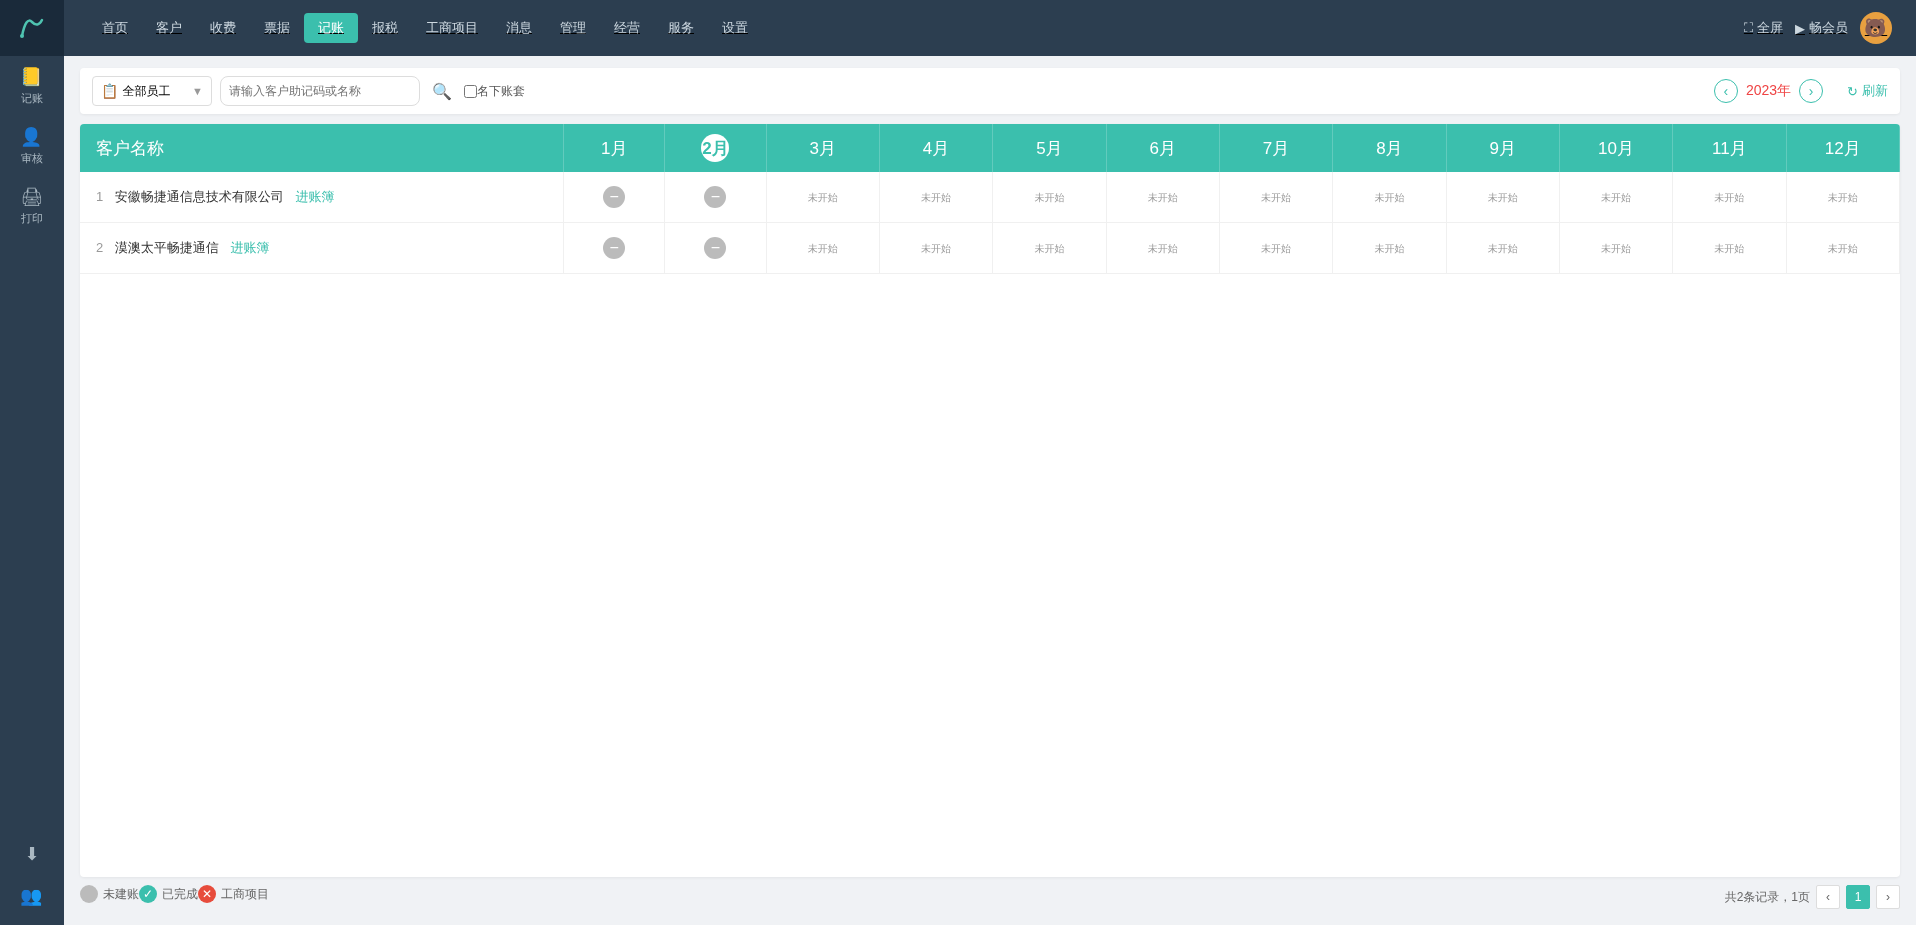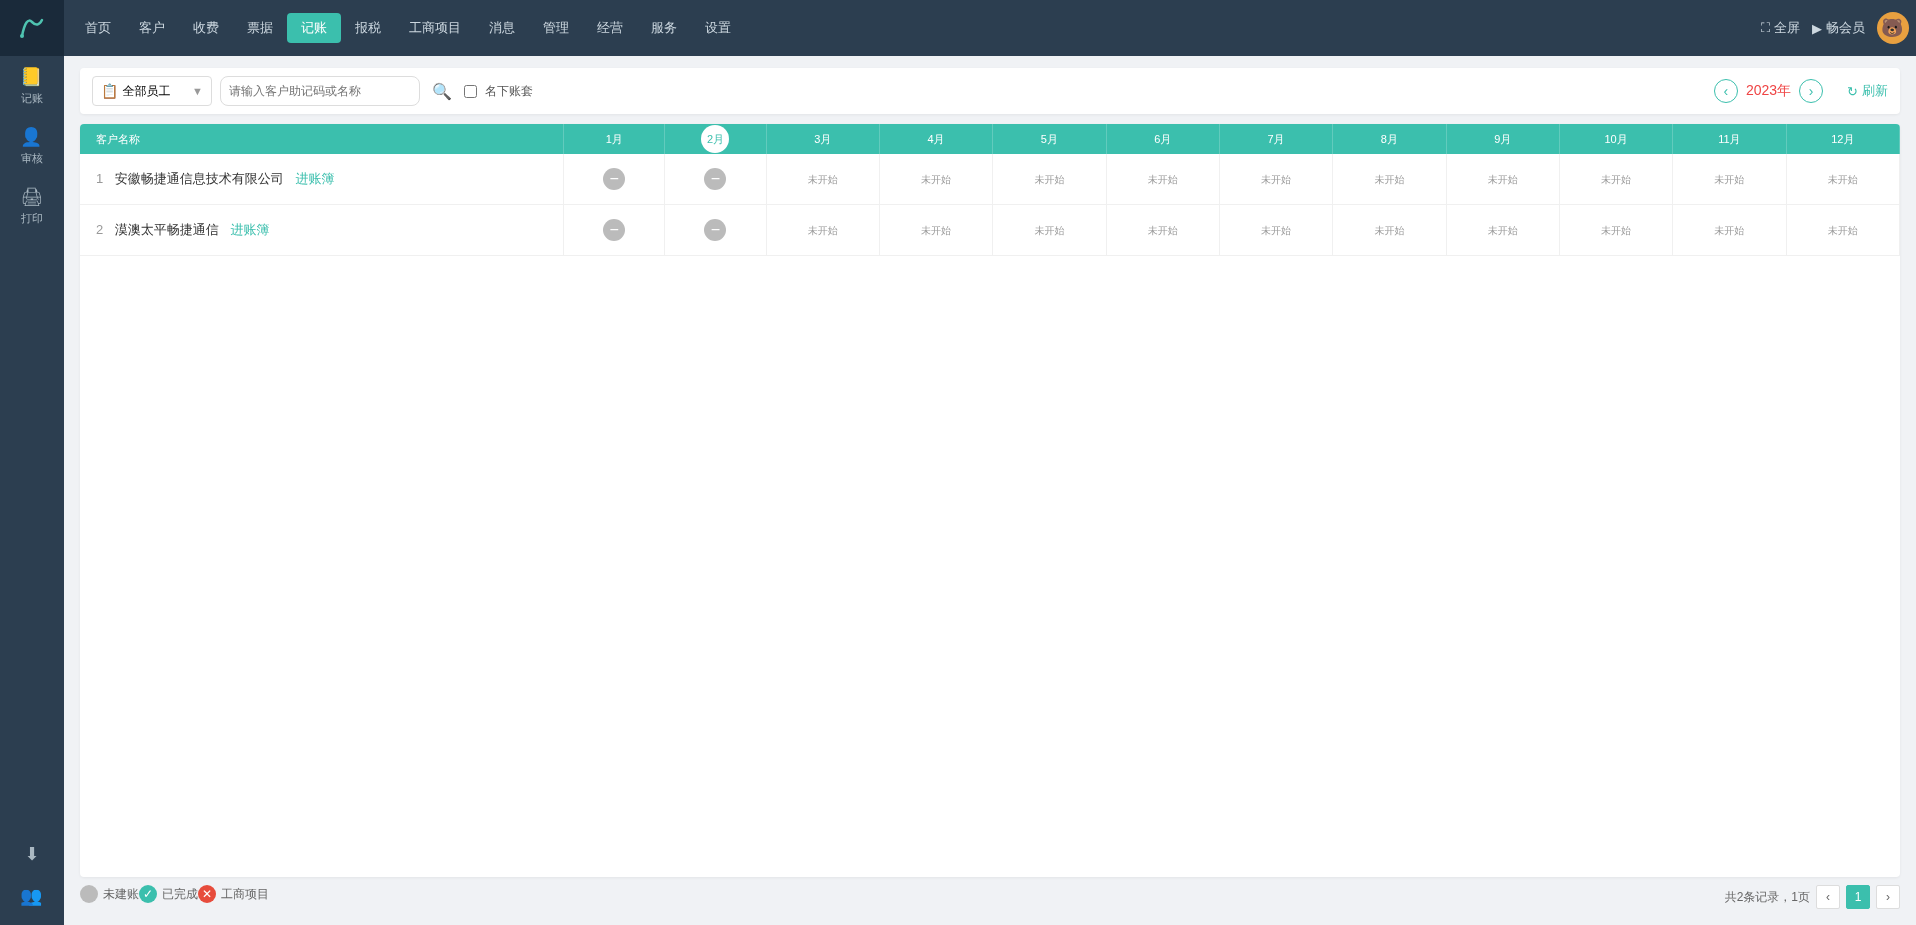--- a/index.html
+++ b/index.html
@@ -53,22 +53,23 @@
       flex: 1;
       display: flex;
       flex-direction: column;
       overflow: hidden;
     }
     .top-nav {
       background: #2c3e50;
       height: 56px;
       display: flex;
       align-items: center;
-      padding: 0 7px;
+      padding: 0 24px;
       flex-shrink: 0;
+      text-decoration: underline;
     }
     .nav-item {
       color: #cdd8e0;
       padding: 6px 14px;
       cursor: pointer;
       border-radius: 4px;
       font-size: 13px;
       white-space: nowrap;
     }
     .nav-item.active { background: #3bbfad; color: #fff; border-radius: 4px; }
@@ -139,21 +140,21 @@
       background: none;
       border: none;
       cursor: pointer;
       color: #aaa;
       font-size: 16px;
       padding: 0 4px;
     }
     .checkbox-label {
       display: flex;
       align-items: center;
-      gap: 8px;
+      gap: 0;
       font-size: 12px;
       color: #555;
       cursor: pointer;
     }
     .year-nav {
       display: flex;
       align-items: center;
       gap: 8px;
       margin-left: auto;
     }
@@ -189,41 +190,41 @@
     table {
       width: 100%;
       border-collapse: collapse;
       min-width: 900px;
     }
     thead tr {
       background: #3bbfad;
       color: #fff;
     }
     thead th {
-      padding: 1px 6px;
+      padding: 10px 6px;
       text-align: center;
       font-weight: 500;
-      font-size: 11px;
+      font-size: 17px;
       border-right: 1px solid rgba(255,255,255,0.2);
       white-space: nowrap;
     }
     thead th:first-child {
       text-align: left;
       padding-left: 16px;
       min-width: 320px;
     }
     .month-active {
       background: #fff;
       color: #3bbfad;
       border-radius: 50%;
       width: 28px; height: 28px;
       display: inline-flex;
       align-items: center;
       justify-content: center;
-      font-weight: normal;
+      font-weight: bold;
     }
     tbody tr {
       border-bottom: 1px solid #f0f0f0;
     }
     tbody td {
       padding: 14px 22px;
       text-align: center;
       font-size: 13px;
       color: #666;
       border-right: 1px solid #f0f0f0;

